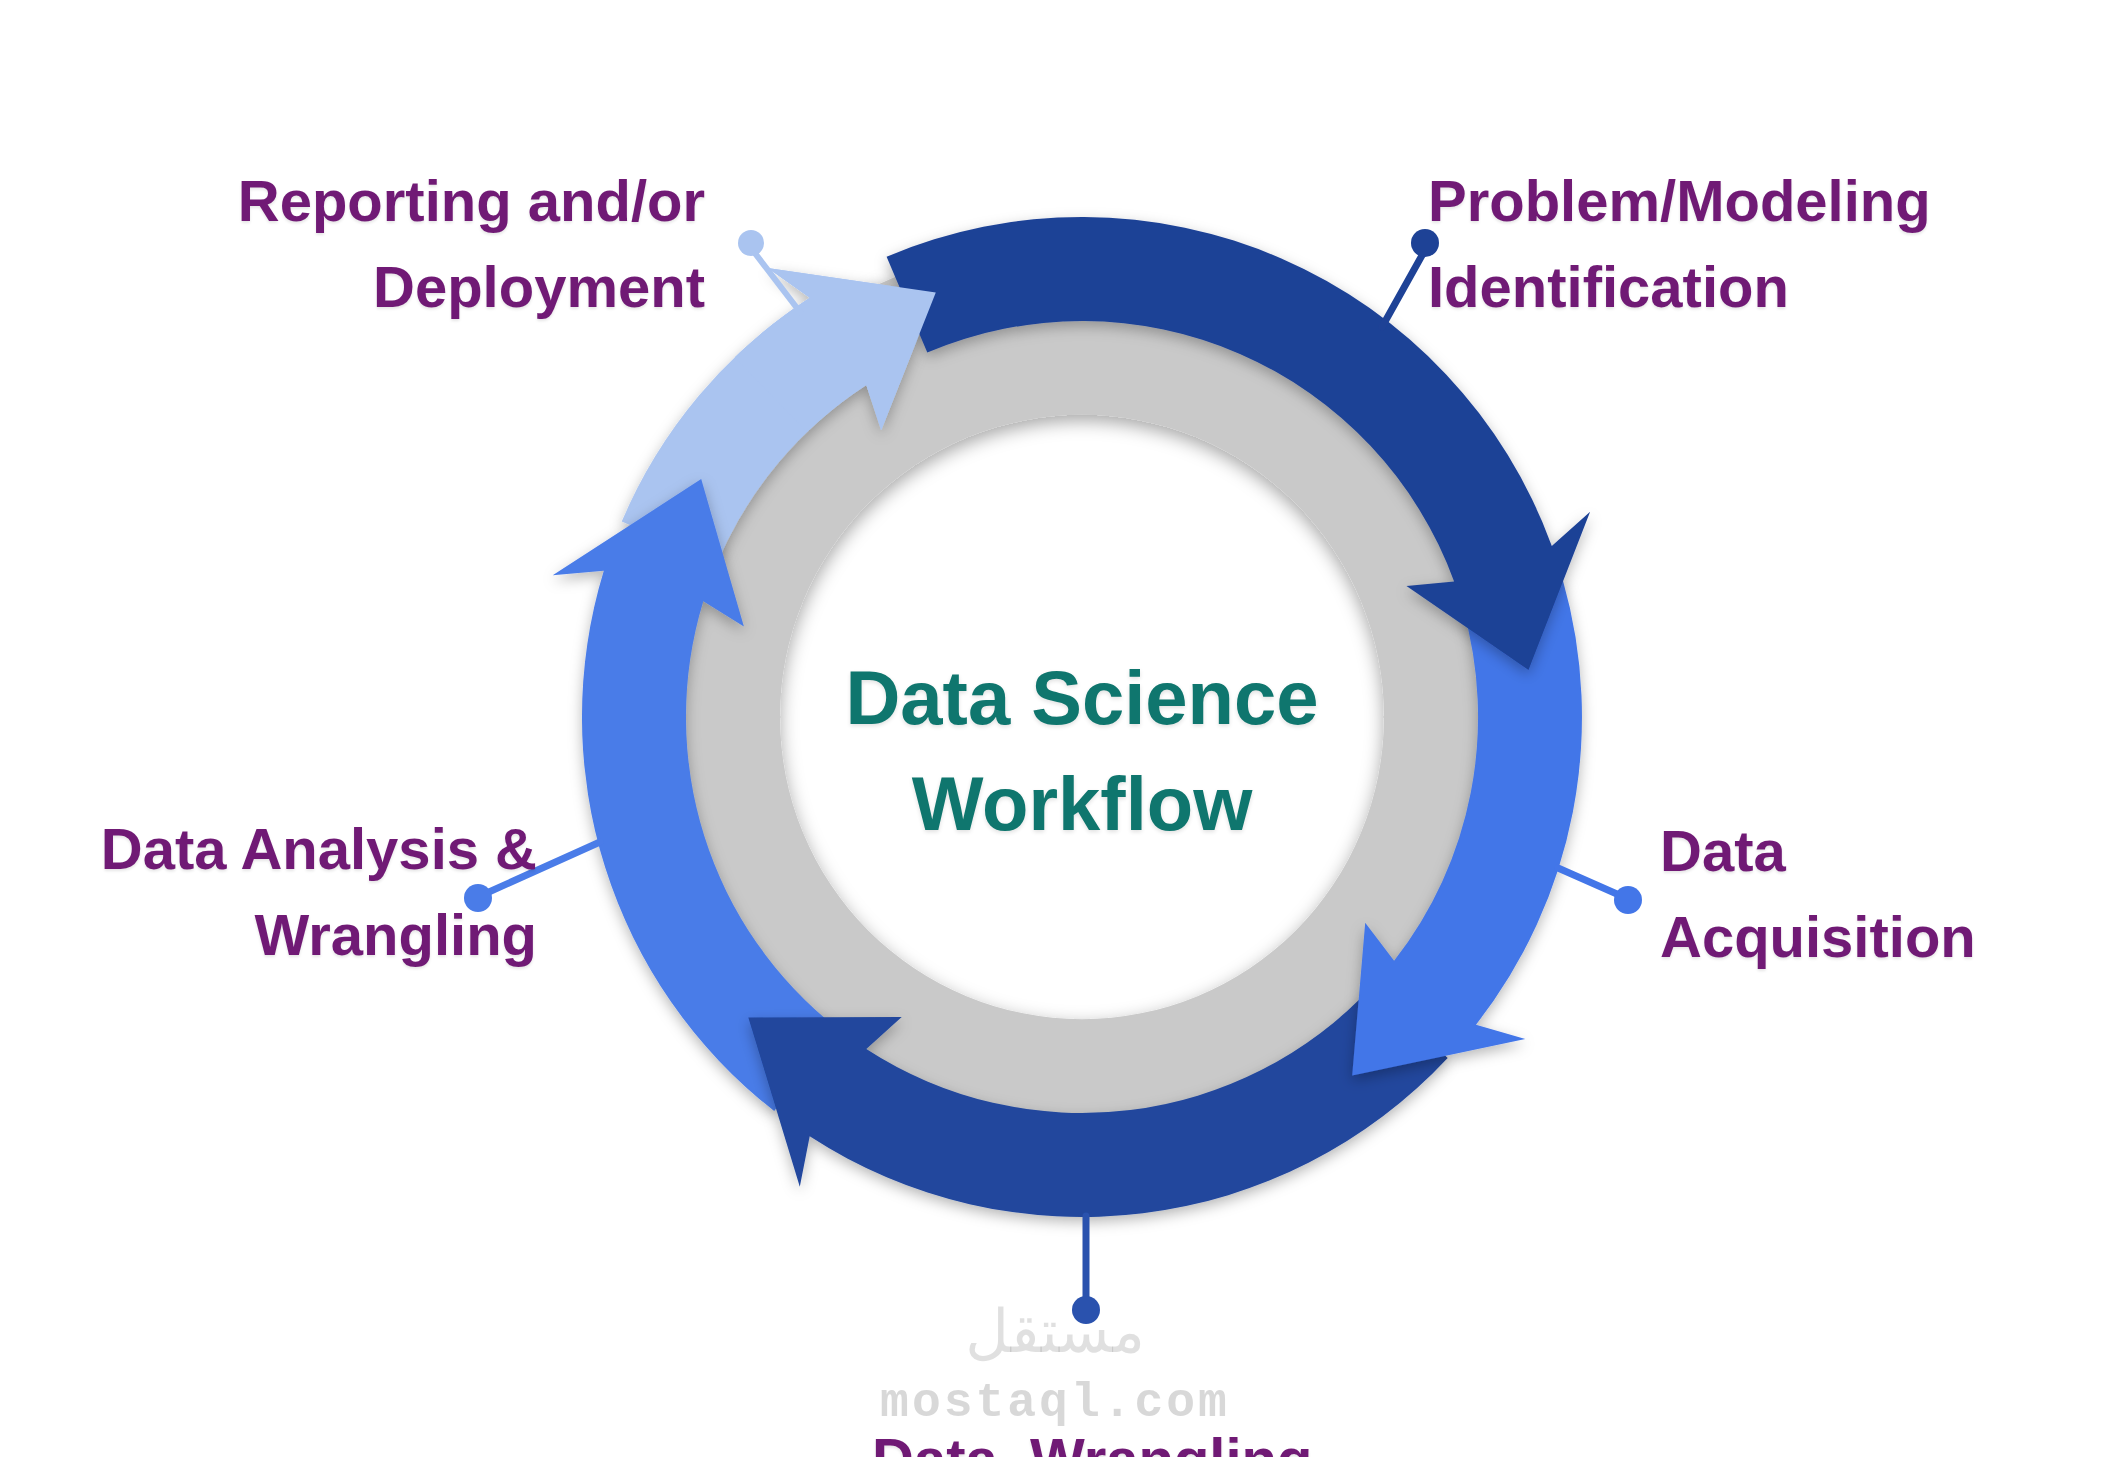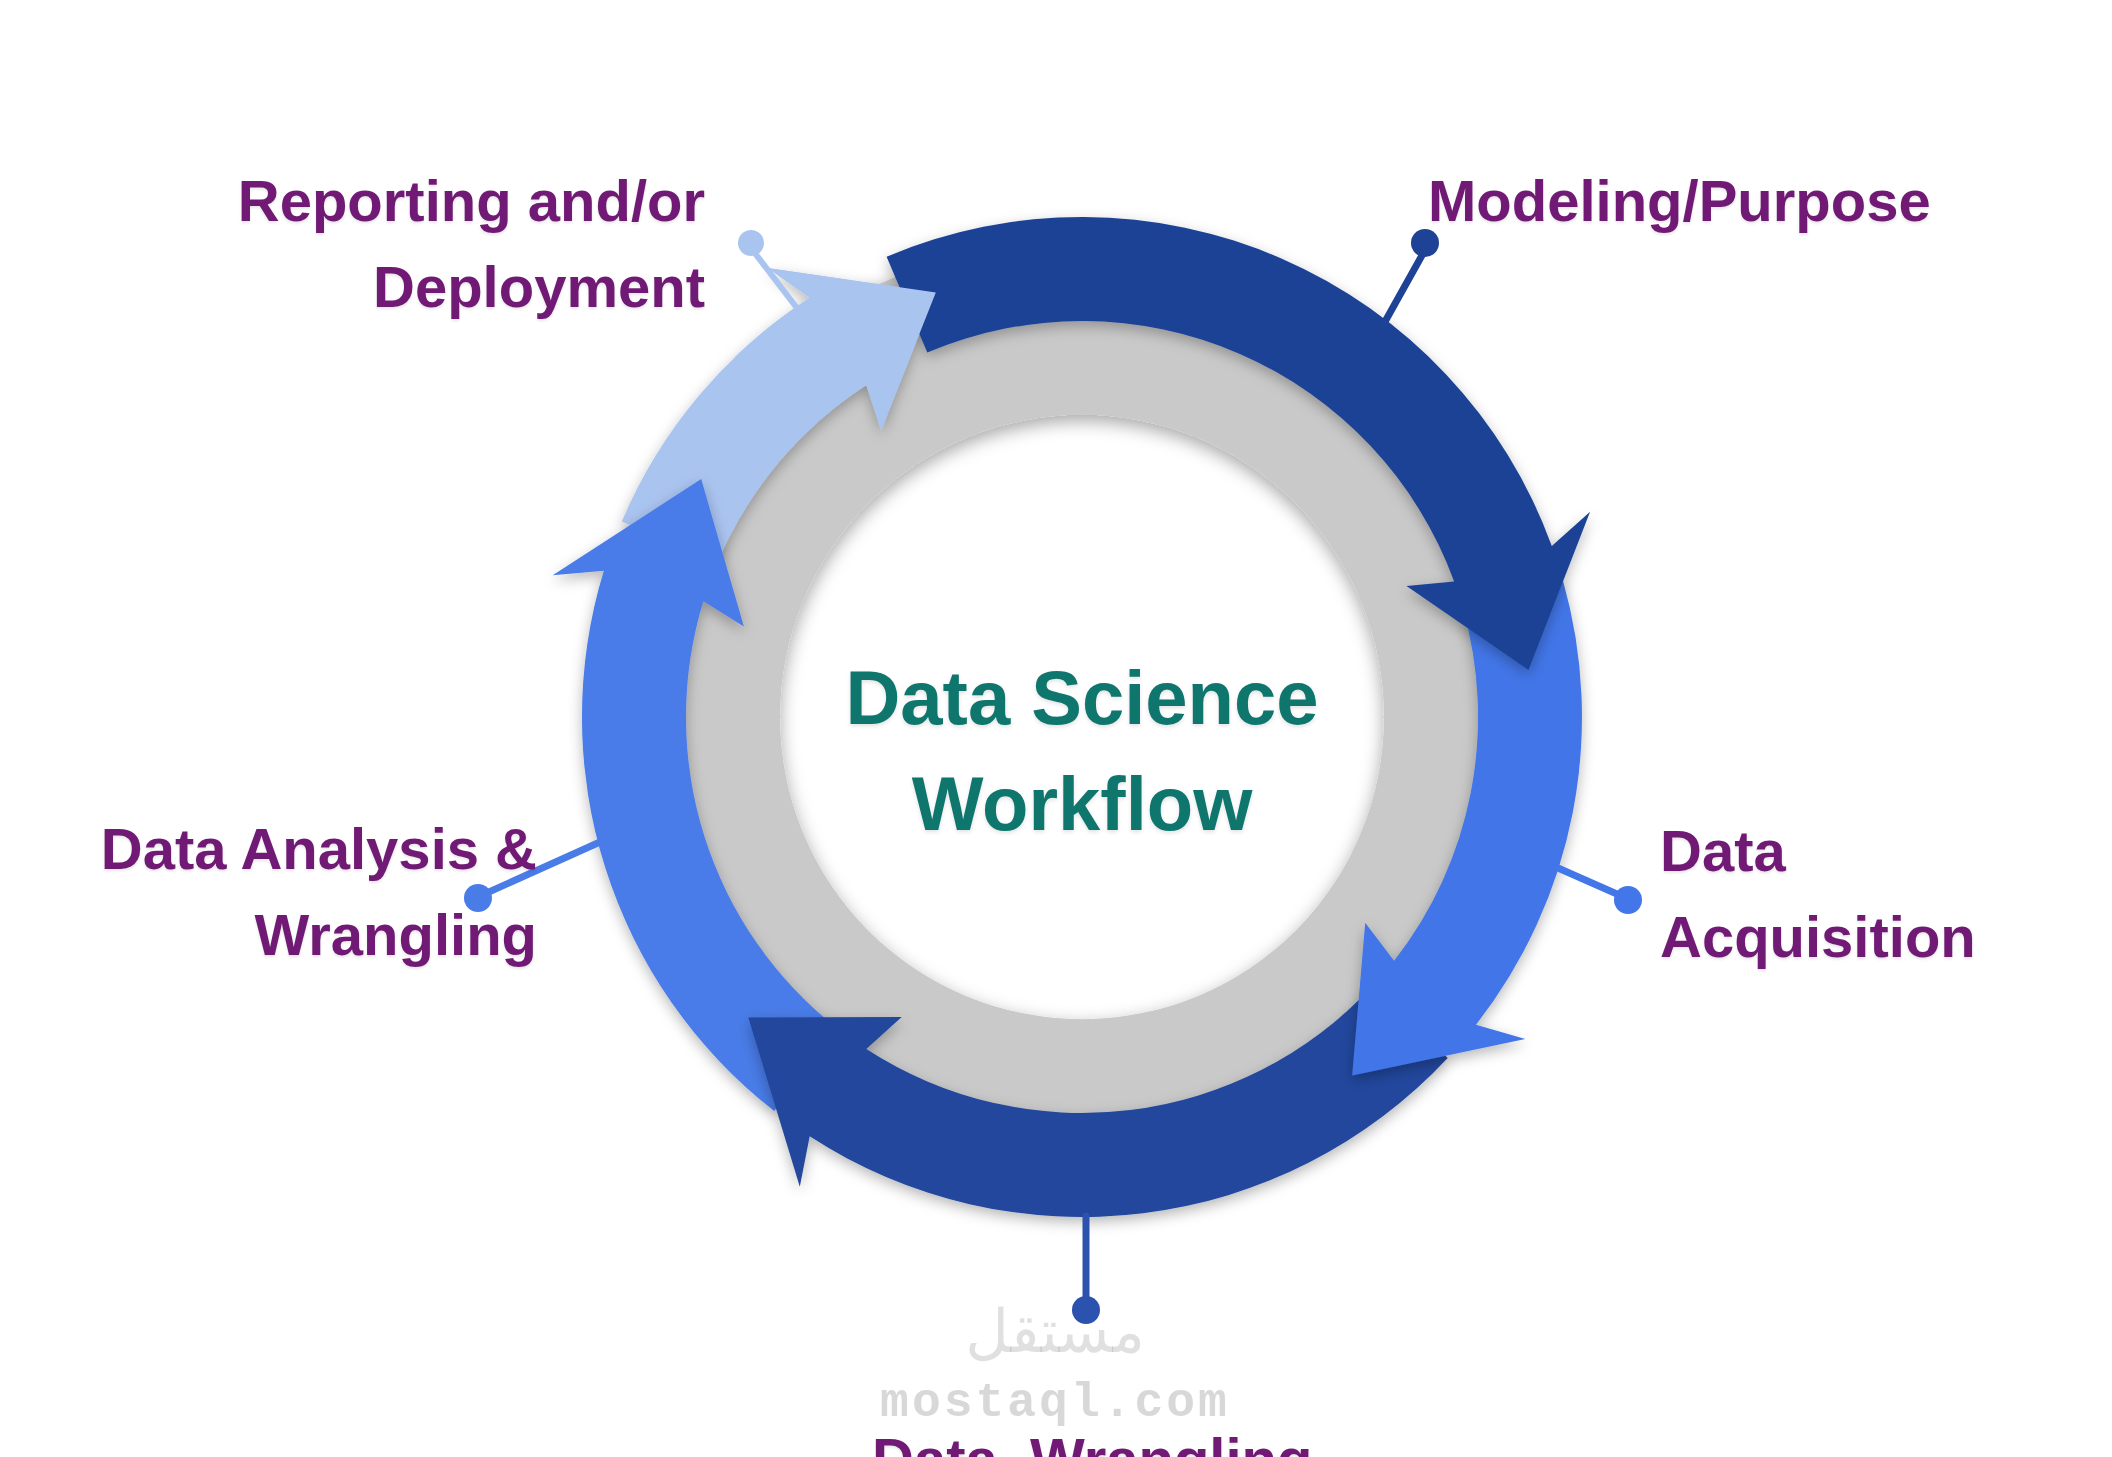--- a/index.html
+++ b/index.html
@@ -105,21 +105,22 @@
     <span>Data Science</span>
     <span class="l2">Workflow</span>
   </div>
 
   <div class="lbl lbl-reporting">
     <span>Reporting and/or</span>
     <span class="l2">Deployment</span>
   </div>
 
   <div class="lbl lbl-problem">
-    <span>Modeling/Purpose</span>
+    <span>Problem/Modeling</span>
+    <span class="l2">Identification</span>
   </div>
 
   <div class="lbl lbl-acquisition">
     <span>Data</span>
     <span class="l2">Acquisition</span>
   </div>
 
   <div class="lbl lbl-analysis">
     <span>Data Analysis &amp;</span>
     <span class="l2">Wrangling</span>

